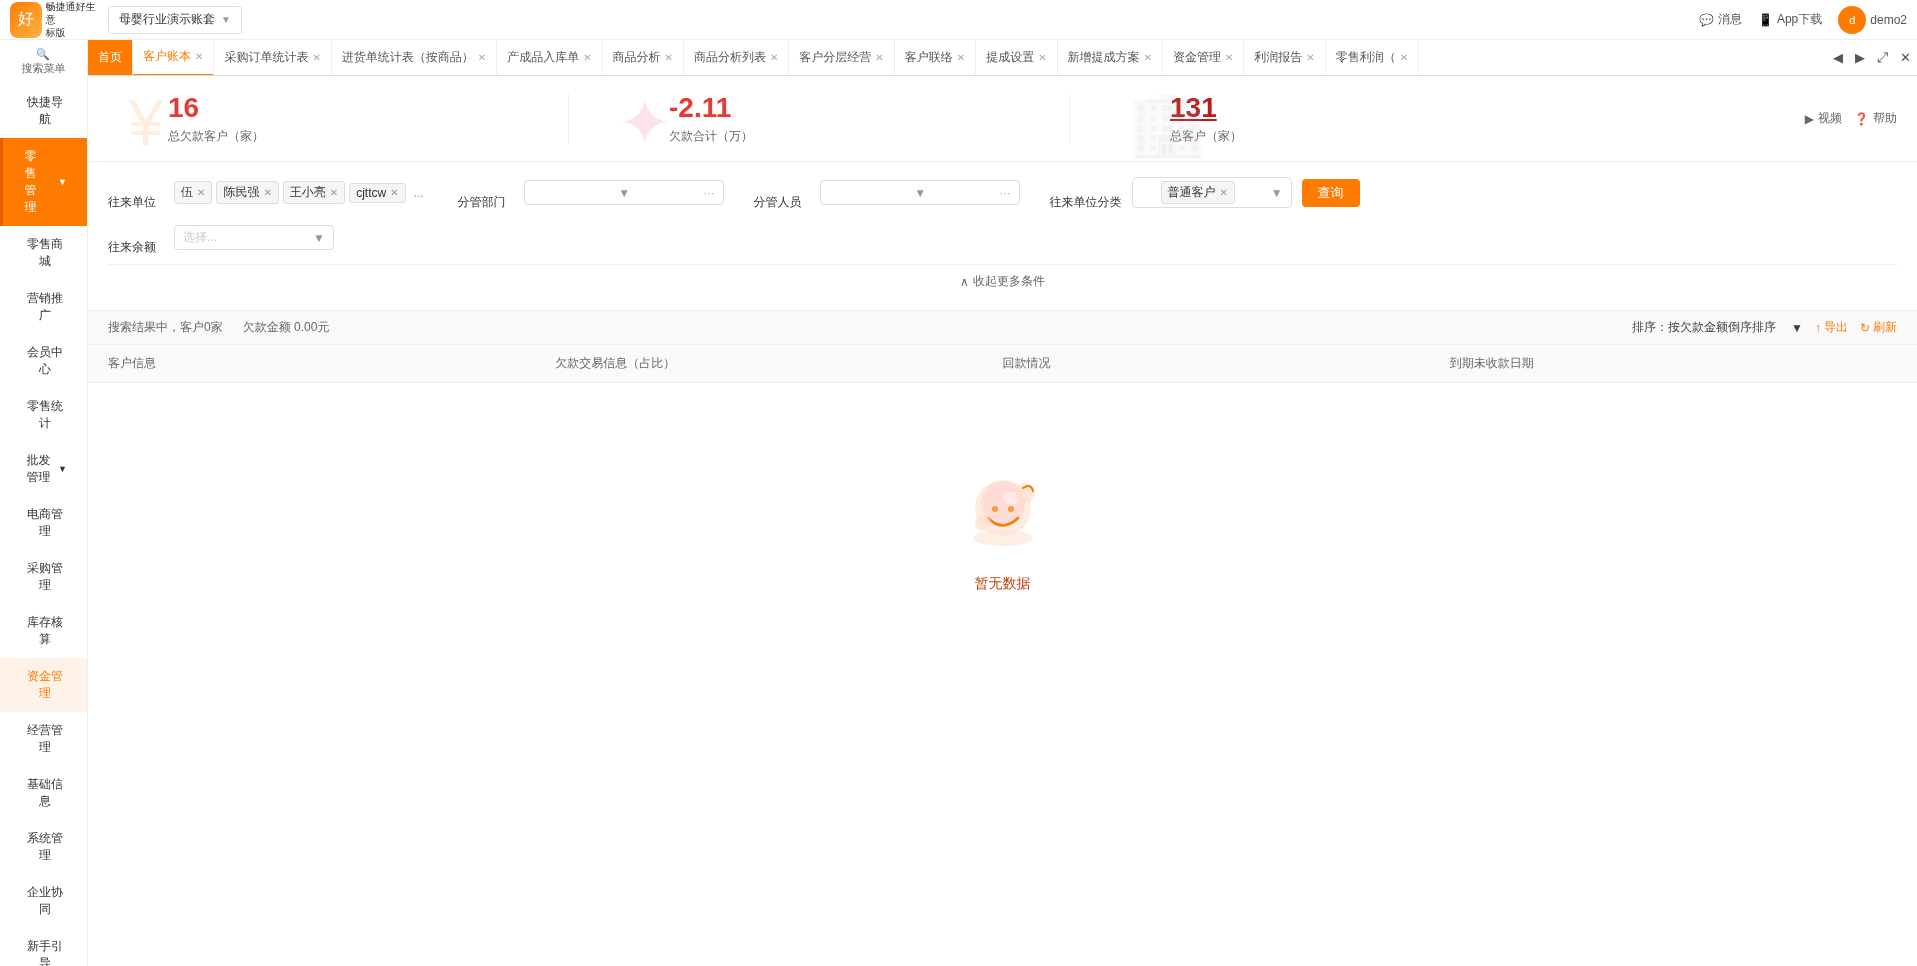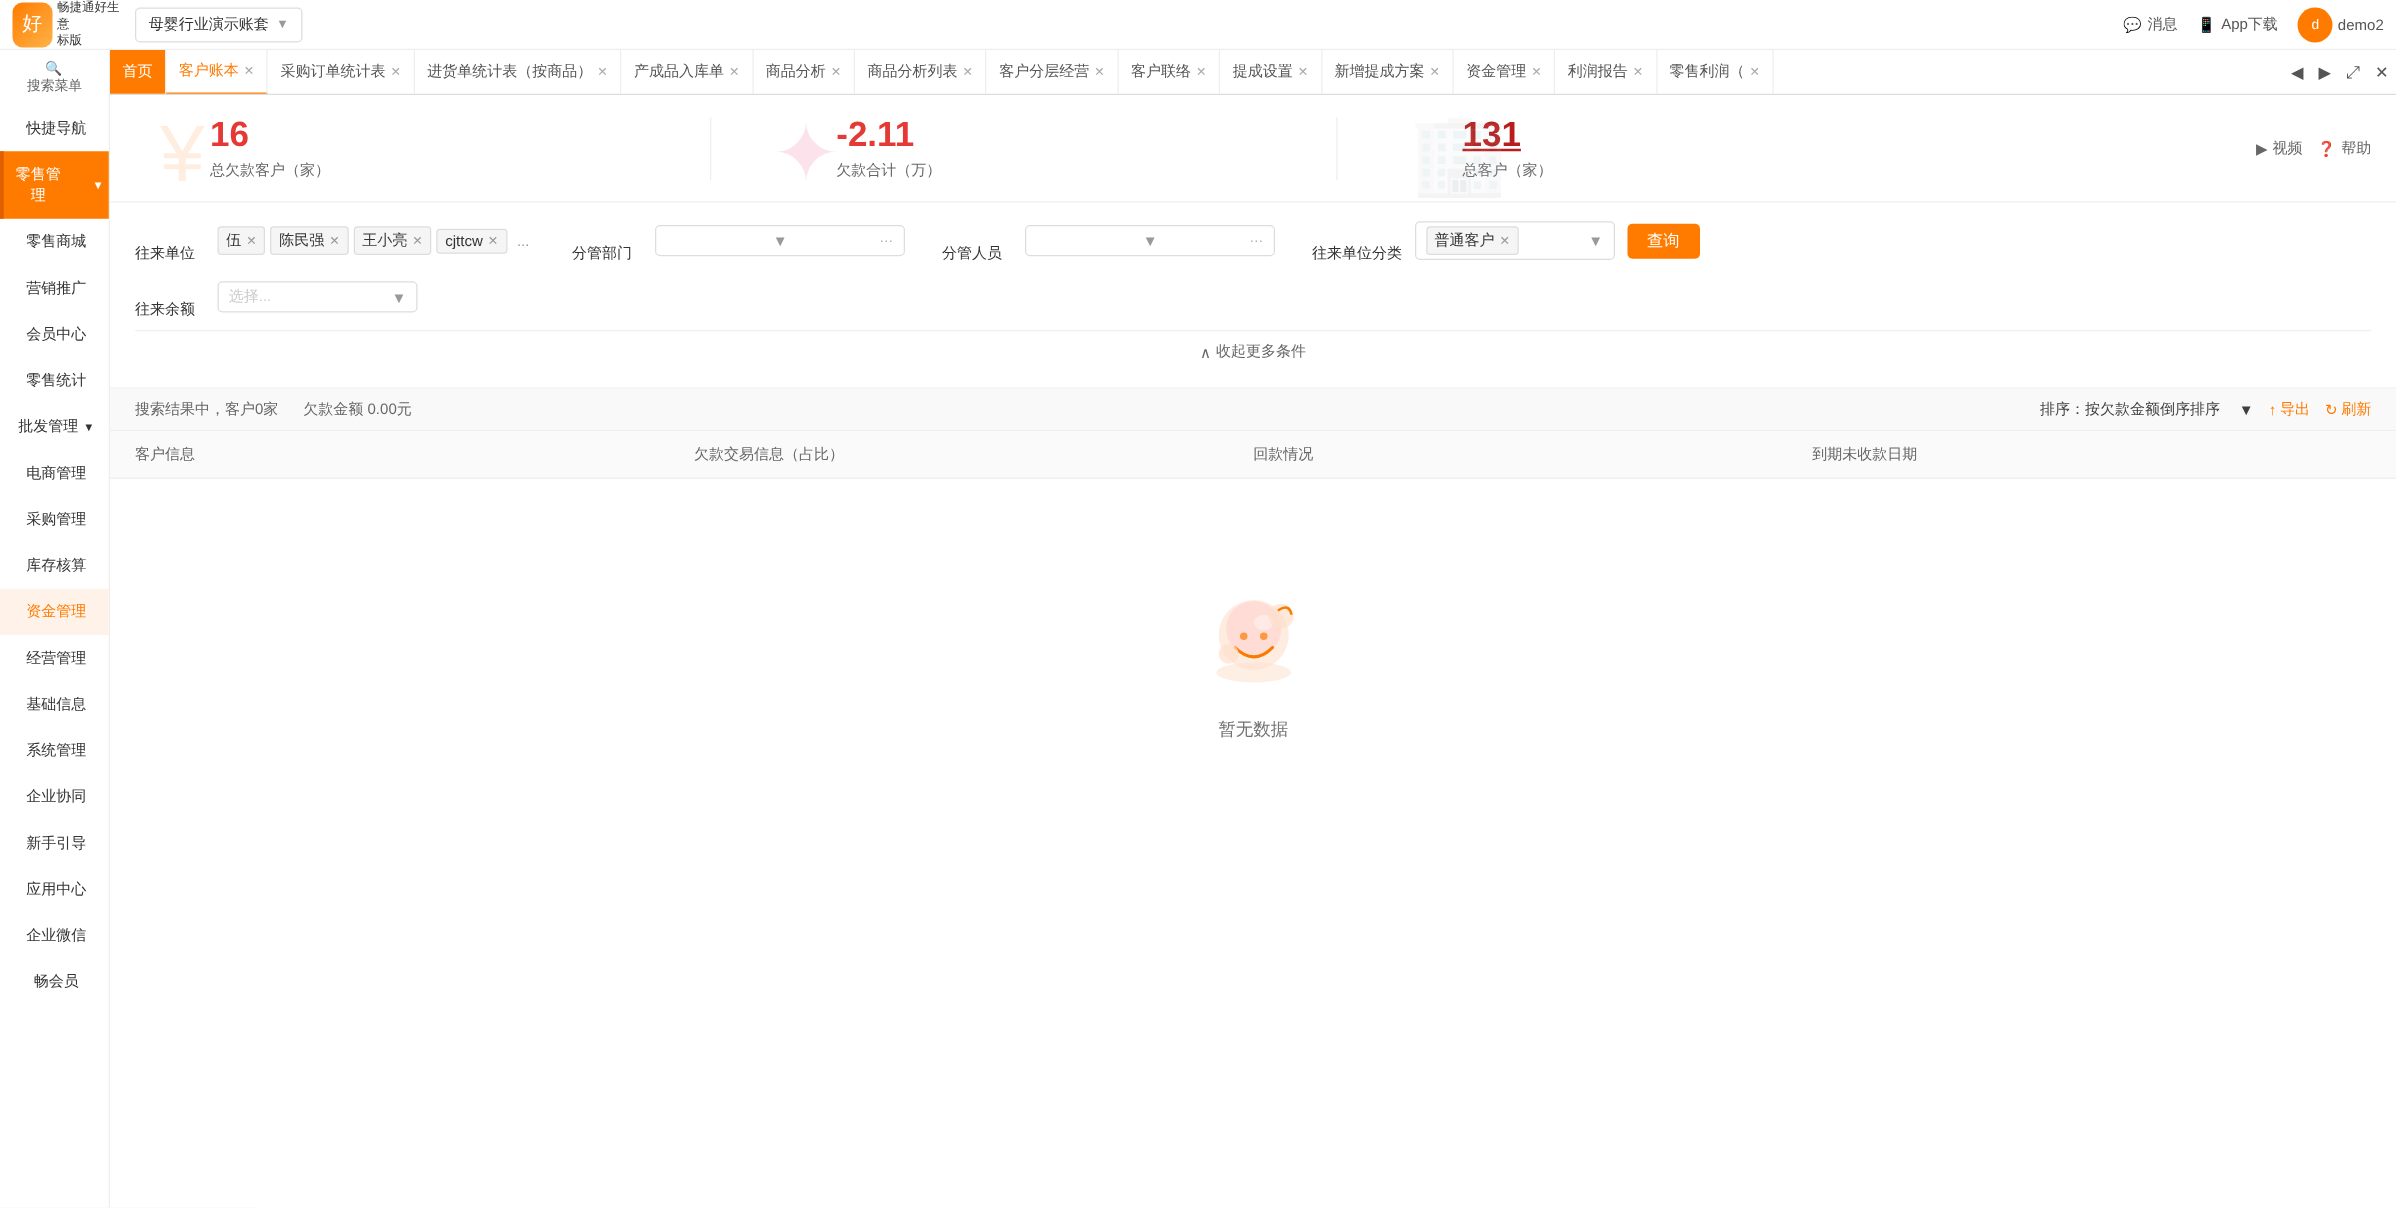--- a/index.html
+++ b/index.html
@@ -20,21 +20,21 @@
     .logo-text { font-size: 10px; color: #333; line-height: 1.3; }
     .logo-text span { display: block; }
     .company-selector { display: flex; align-items: center; padding: 0 10px; border: 1px solid #ddd; border-radius: 4px; height: 28px; margin-left: 10px; cursor: pointer; color: #333; font-size: 12px; }
     .company-selector .arrow { margin-left: 6px; color: #999; font-size: 10px; }
     .top-right { margin-left: auto; display: flex; align-items: center; gap: 16px; }
     .top-right-item { display: flex; align-items: center; gap: 4px; cursor: pointer; color: #555; font-size: 12px; }
     .avatar { width: 28px; height: 28px; border-radius: 50%; background: #ff7b00; display: flex; align-items: center; justify-content: center; color: #fff; font-size: 11px; }
 
     
     .sidebar-header { padding: 8px 4px; text-align: center; font-size: 11px; color: #666; cursor: pointer; }
-    .sidebar-item { padding: 10px 4px; text-align: center; font-size: 12px; color: #333; cursor: pointer; border-left: 3px solid transparent; transition: all 0.2s; }
+    .sidebar-item { padding: 10px 20px; text-align: center; font-size: 12px; color: #333; cursor: pointer; border-left: 3px solid transparent; transition: all 0.2s; }
     .sidebar-item.active { background: #ff7b00; color: #fff; border-left-color: #e06000; }
 
     
     .tab { display: flex; align-items: center; padding: 0 10px; height: 36px; border-right: 1px solid #eee; font-size: 12px; color: #555; cursor: pointer; white-space: nowrap; flex-shrink: 0; }
     .tab.active { background: #fff; color: #ff7b00; border-bottom: 2px solid #ff7b00; }
     .tab .close-btn { margin-left: 4px; color: #aaa; font-size: 10px; cursor: pointer; }
     .tab-home { background: #ff7b00; color: #fff; }
     .tab-arrow { padding: 0 6px; cursor: pointer; color: #555; display: flex; align-items: center; }
     .tab-controls { display: flex; align-items: center; margin-left: auto; }
 
@@ -70,21 +70,21 @@
     
     .table-header { display: flex; align-items: center; padding: 10px 20px; border-bottom: 1px solid #eee; background: #fafafa; font-size: 12px; color: #666; font-weight: 500; }
     .col-customer { flex: 2; }
     .col-debt { flex: 2; }
     .col-repay { flex: 2; }
     .col-date { flex: 2; }
 
     
     .empty-state { display: flex; flex-direction: column; align-items: center; justify-content: center; padding: 80px 20px; }
     .empty-icon { width: 100px; height: 100px; margin-bottom: 12px; }
-    .empty-text { font-size: 14px; color: #737373; }
+    .empty-text { font-size: 14px; color: #c2410c; }
   </style>
 </head>
 <body>
 
 <div class="app-wrapper">
 
   <div class="top-bar">
     <div class="logo-area">
       <div class="logo-icon">好</div>
       <div class="logo-text">
@@ -312,21 +312,21 @@
 
             <div class="filter-label" style="margin-left:20px;">分管人员</div>
             <div class="filter-select" style="min-width:200px;">
               <span style="color:#ccc;">　</span>
               <span class="arrow">▼</span>
               <span style="color:#aaa;font-size:11px;margin-left:auto;">···</span>
             </div>
 
             <div class="filter-label" style="margin-left:20px;">往来单位分类</div>
             <div class="filter-select" style="min-width:160px;">
-              <div class="filter-tag" style="margin-right:4px;">
+              <div class="filter-tag" style="margin-right:4px;margin-left:20px;">
                 <span>普通客户</span>
                 <span class="remove">✕</span>
               </div>
               <span class="arrow">▼</span>
             </div>
 
             <button class="query-btn">查询</button>
           </div>
 
           <div class="filter-row">

